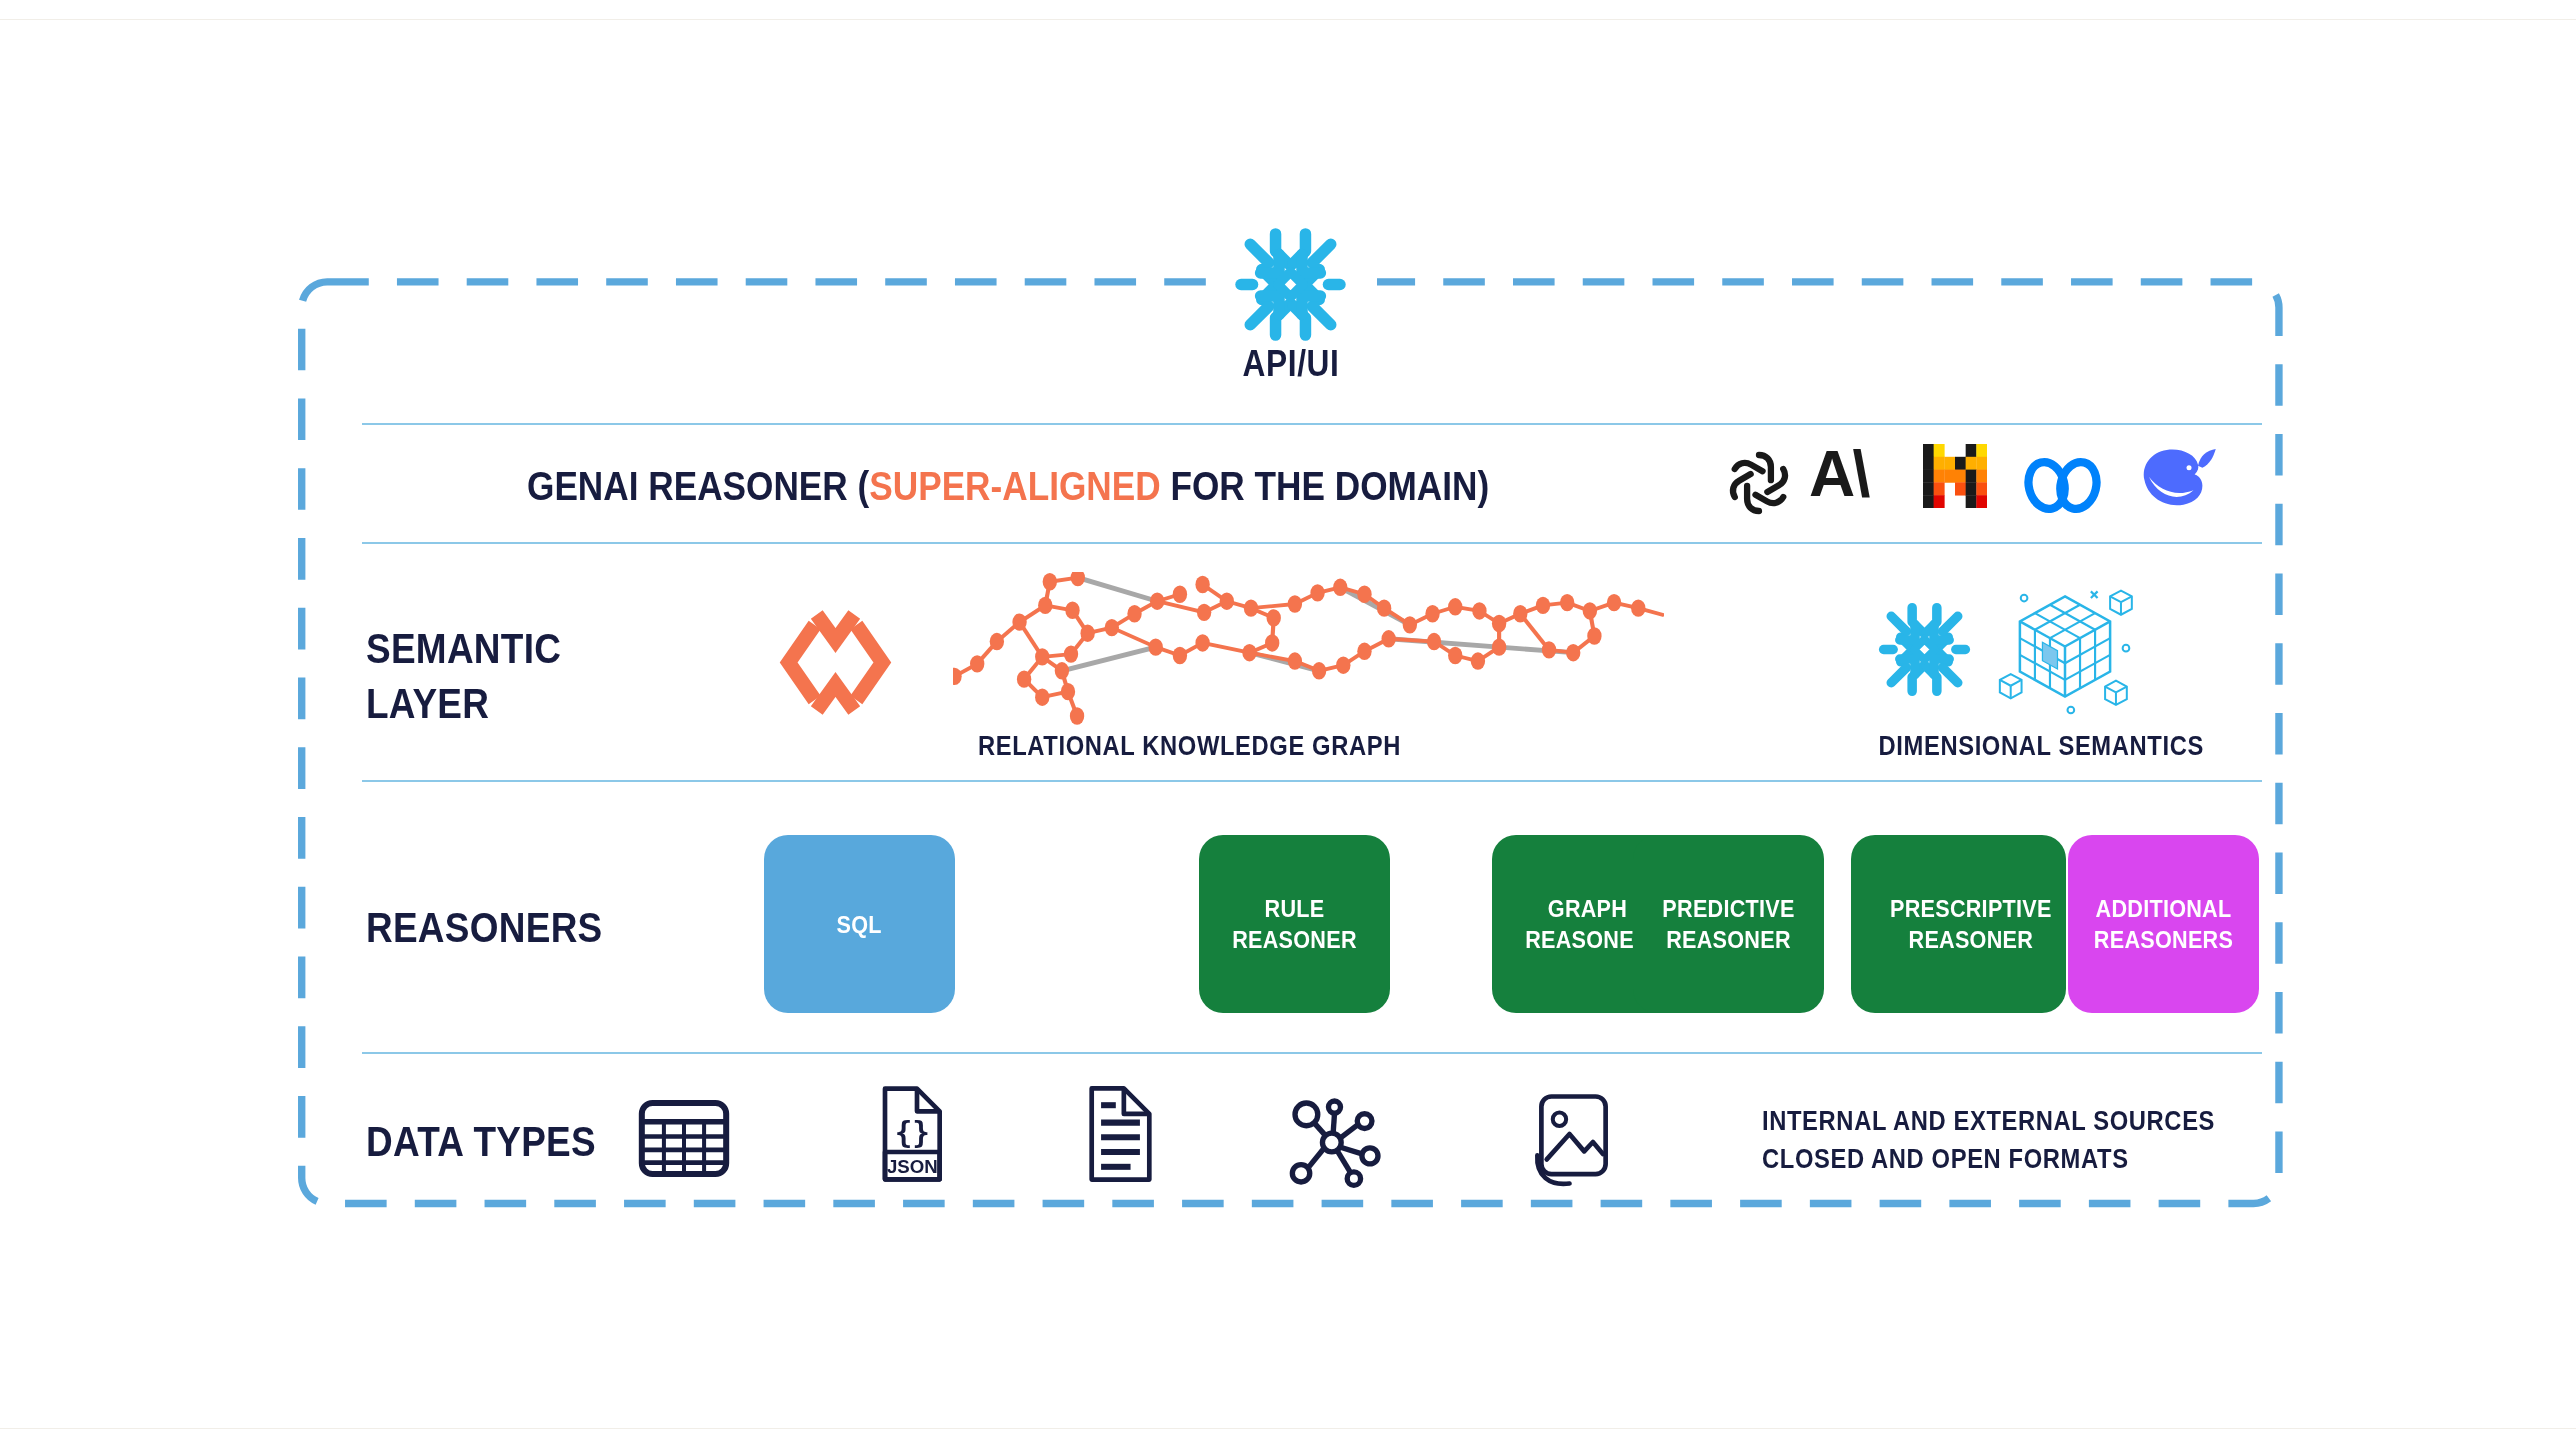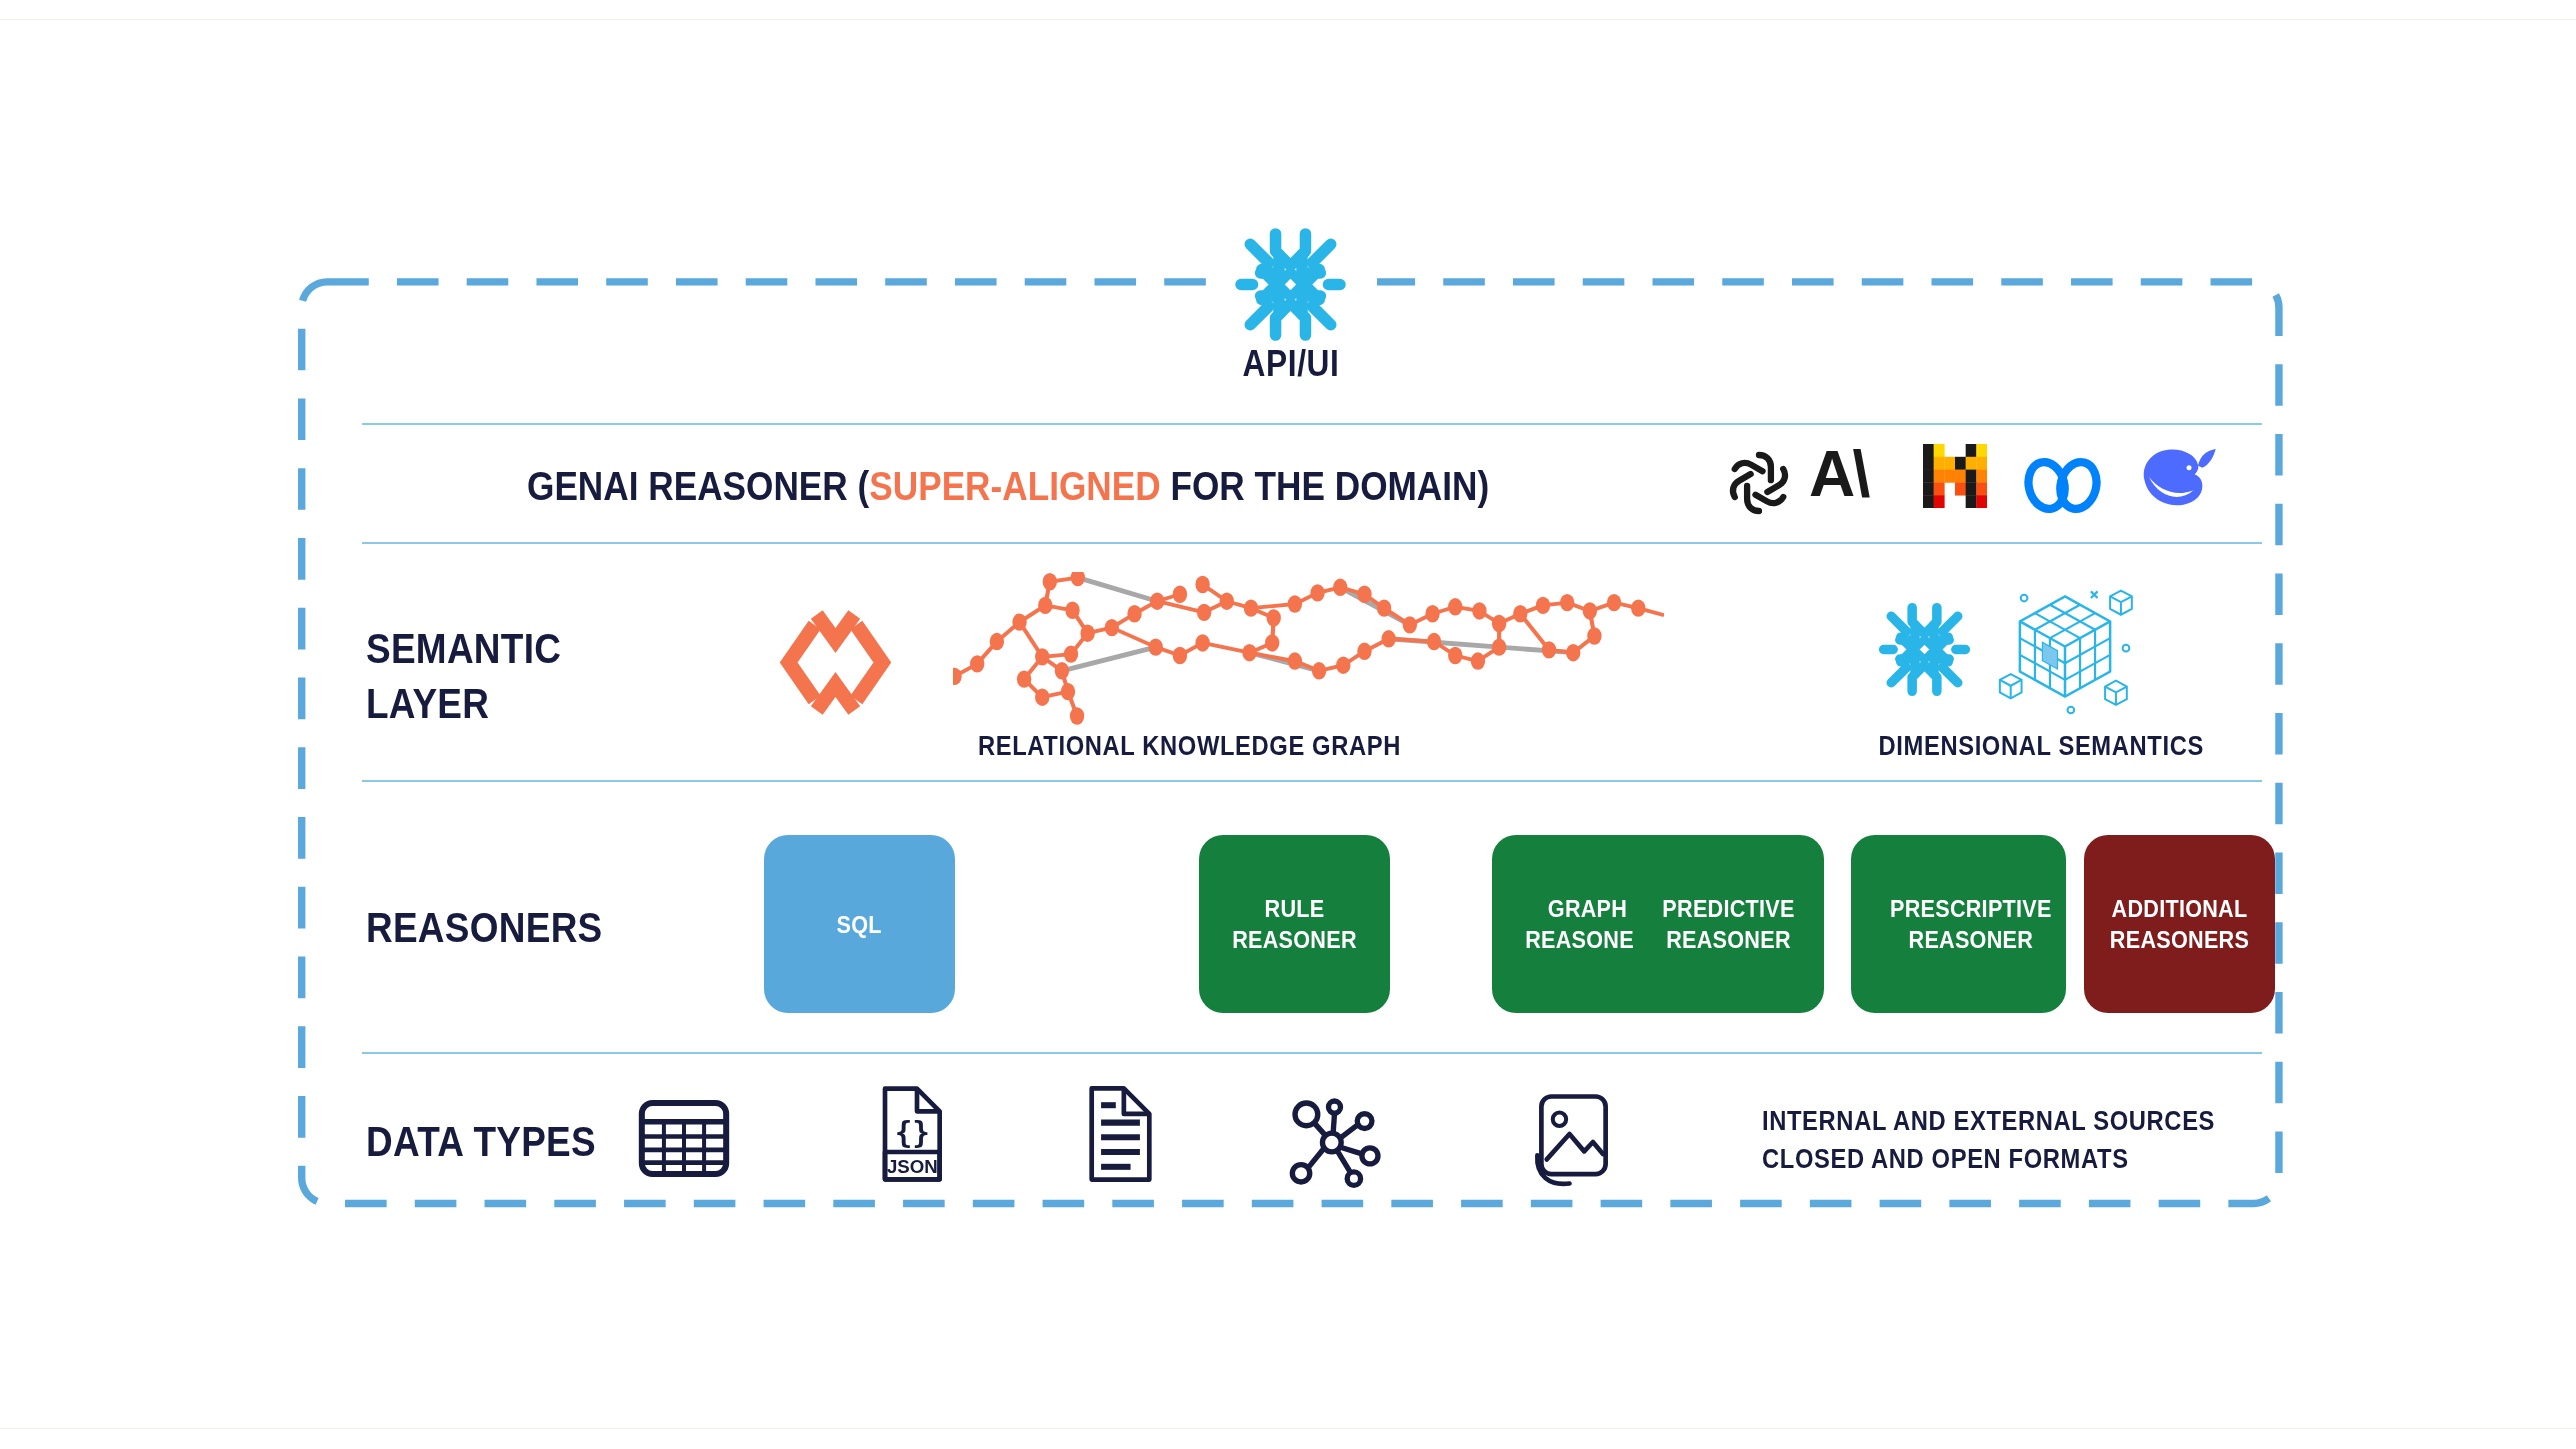--- a/index.html
+++ b/index.html
@@ -8,21 +8,21 @@
   .abs{position:absolute;}
   .navy{color:#171C3F;}
   .cond{font-weight:800;transform:scaleX(0.88);transform-origin:left center;white-space:nowrap;}
   .cond-c{font-weight:800;transform:scaleX(0.88);transform-origin:center center;white-space:nowrap;}
   .sep{height:2px;background:#8CC8E8;}
   .edge-line{height:1.3px;background:#F1EEE8;width:2576px;left:0;}
   .rbox{top:835px;width:191px;height:178px;border-radius:24px;display:flex;align-items:center;justify-content:center;text-align:center;}
   .rbox span{color:#ffffff;font-weight:700;font-size:24px;line-height:31px;letter-spacing:0.3px;transform:scaleX(0.9);transform-origin:center;display:inline-block;padding:0 16px;}
   .rbox.blue{background:#58A8DC;}
   .rbox.orange{background:#15803d;}
-  .rbox.gray{background:#7f1d1d;margin-left:16px;}
+  .rbox.gray{background:#d946ef;}
   .caption{font-size:27px;letter-spacing:0.7px;}
   .title{font-size:42px;line-height:55px;letter-spacing:0.3px;}
 </style>
 </head>
 <body>
 
 <div class="stage">
 
   <div class="abs edge-line" style="top:19px;"></div>
   <div class="abs edge-line" style="top:1428px;"></div>

